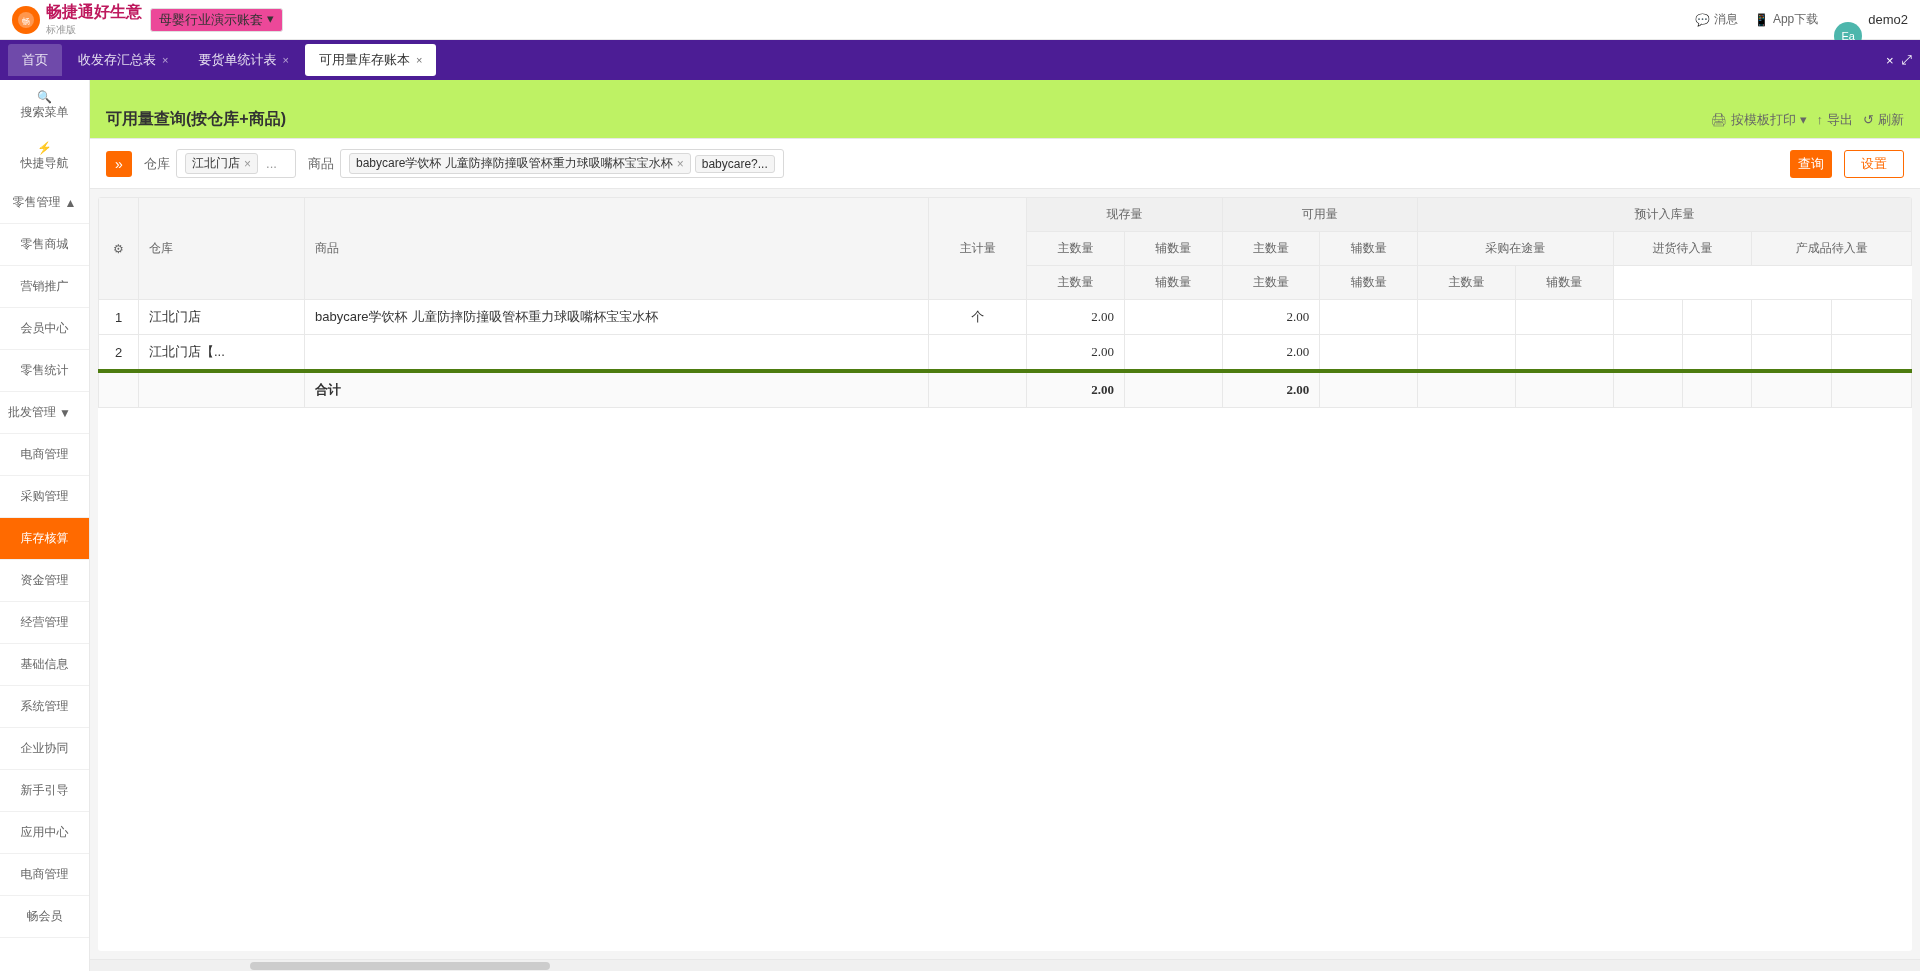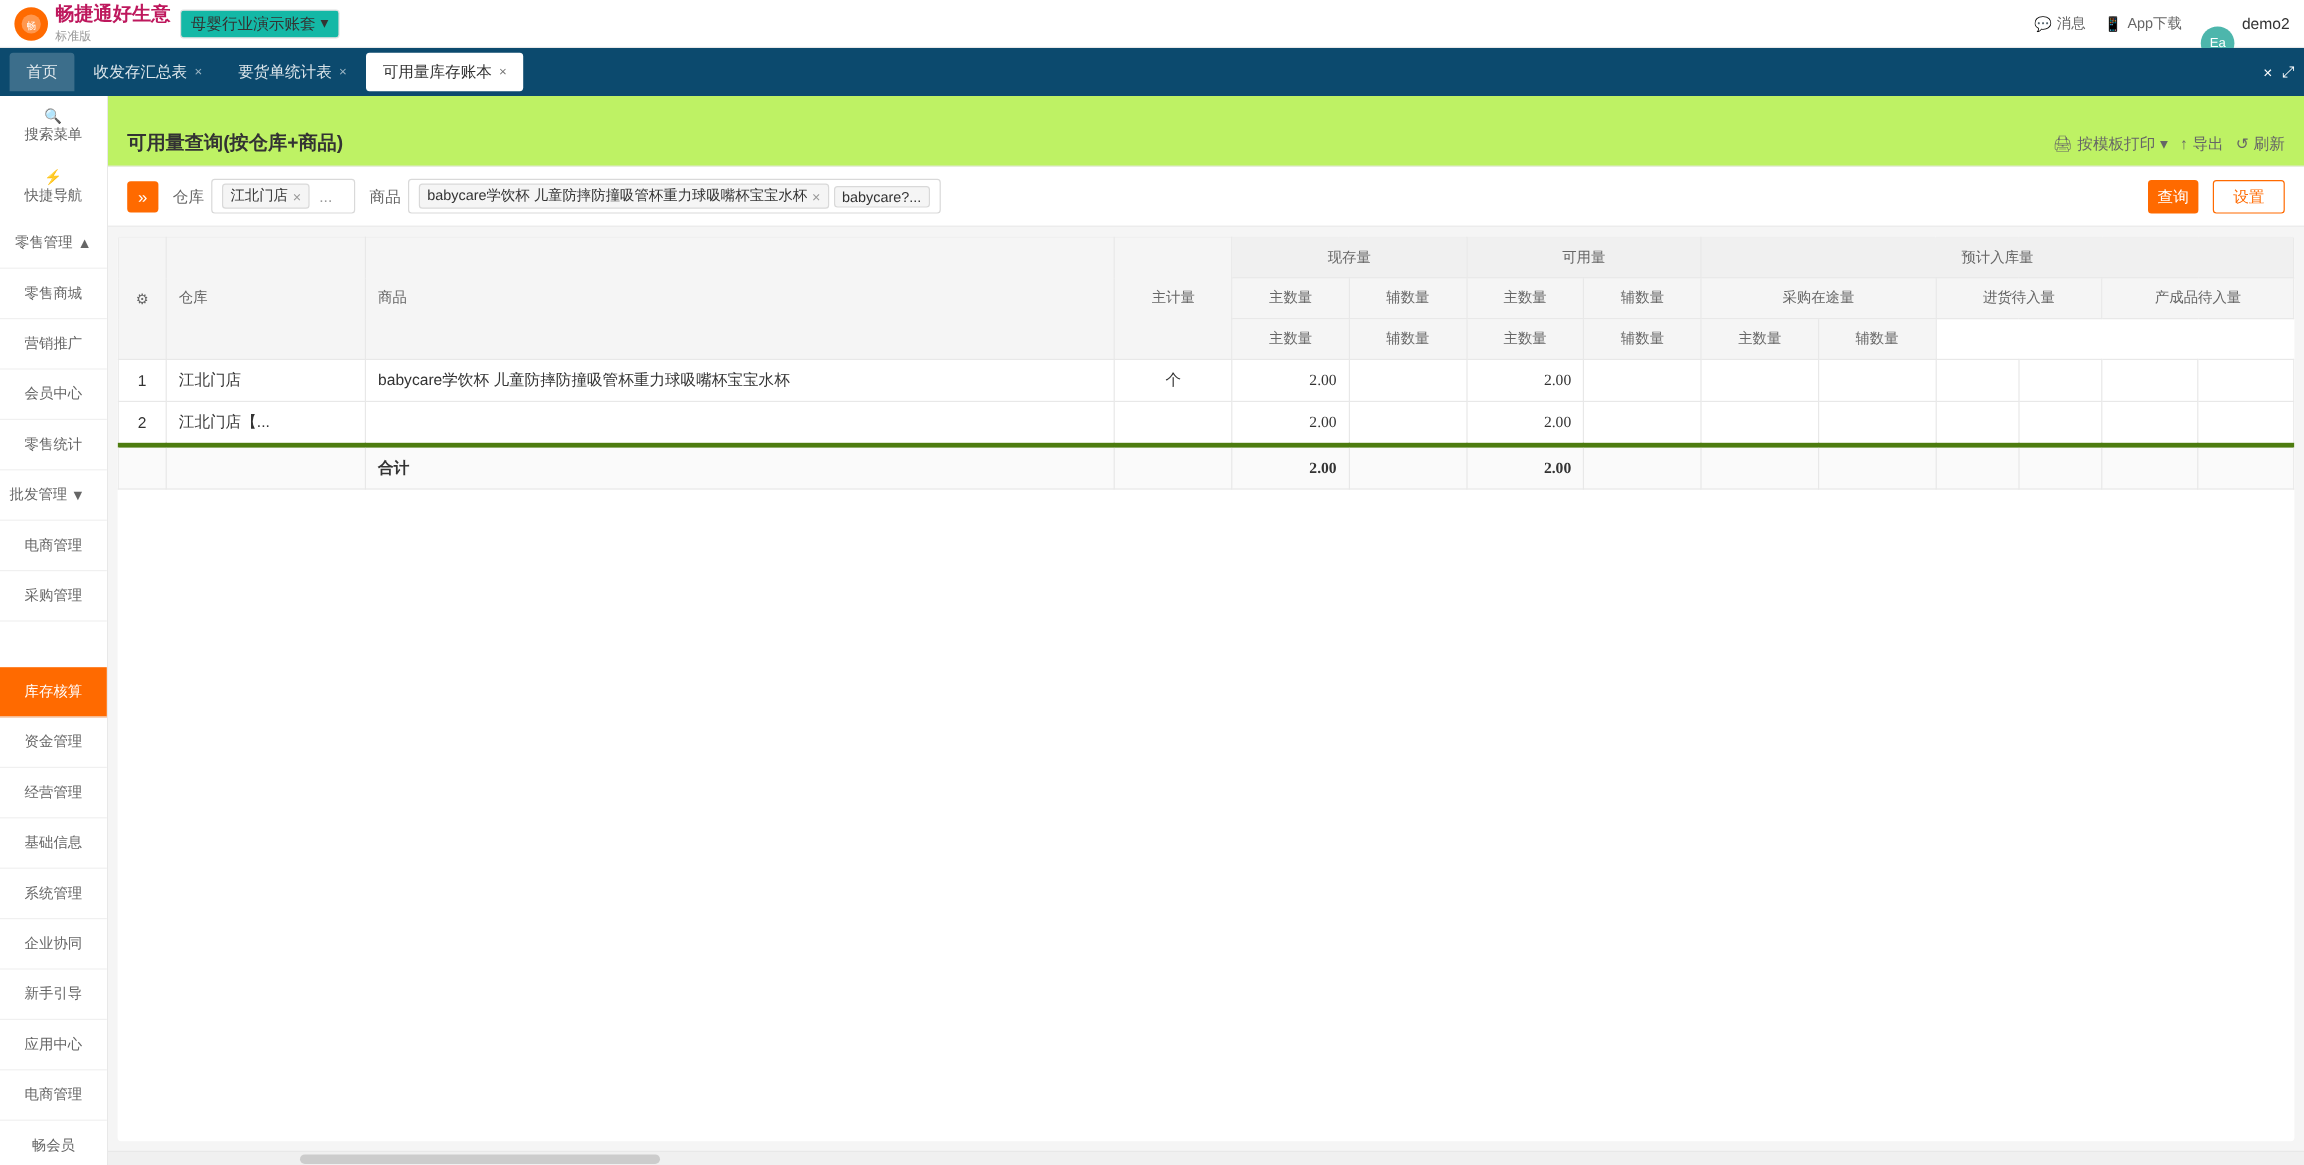--- a/index.html
+++ b/index.html
@@ -13,30 +13,30 @@
       align-items: center;
       justify-content: space-between;
       padding: 0 12px;
       border-bottom: 1px solid #e8e8e8;
       flex-shrink: 0;
     }
     .top-bar-left { display: flex; align-items: center; gap: 8px; }
     .logo-area { display: flex; align-items: center; gap: 6px; }
     .logo-icon { width: 28px; height: 28px; background: #ff6a00; border-radius: 50%; display: flex; align-items: center; justify-content: center; }
     .logo-icon svg { width: 18px; height: 18px; fill: white; }
-    .store-selector { display: flex; align-items: flex-start; gap: 4px; background: #14b8a6; border: 1px solid #e0e0e0; border-radius: 3px; padding: 2px 8px; cursor: pointer; }
+    .store-selector { display: flex; align-items: flex-start; gap: 4px; background: #ec4899; border: 1px solid #e0e0e0; border-radius: 3px; padding: 2px 8px; cursor: pointer; }
     .top-bar-right { display: flex; align-items: center; gap: 16px; }
     .top-action { display: flex; align-items: center; gap: 4px; color: #666; font-size: 12px; cursor: pointer; }
     .user-avatar { width: 28px; height: 28px; border-radius: 50%; background: #4db6ac; display: flex; align-items: center; justify-content: center; color: white; font-size: 11px; overflow: hidden; margin-top: 32px; }
     .user-name { font-size: 13px; color: #333; }
 
     
     .nav-tabs {
       height: 40px;
-      background: #0c4a6e;
+      background: #4c1d95;
       display: flex;
       align-items: center;
       padding: 0 8px;
       flex-shrink: 0;
       gap: 2px;
     }
     .nav-tab {
       height: 32px;
       padding: 0 14px;
       display: flex;
@@ -68,21 +68,21 @@
       overflow-y: auto;
     }
     .sidebar-item {
       padding: 12px 8px;
       text-align: center;
       cursor: pointer;
       font-size: 12px;
       color: #666;
       border-bottom: 1px solid #f0f0f0;
     }
-    .sidebar-item.active { background: #ff6a00; color: white; margin-top: 38px; }
+    .sidebar-item.active { background: #ff6a00; color: white; }
     .sidebar-item.has-arrow { display: flex; align-items: center; justify-content: center; gap: 4px; }
     .sidebar-search { padding: 10px 8px; text-align: center; font-size: 12px; color: #666; cursor: pointer; }
     .sidebar-quick { padding: 10px 8px; text-align: center; font-size: 12px; color: #666; cursor: pointer; }
 
     
     .content-area {
       flex: 1;
       display: flex;
       flex-direction: column;
       overflow: hidden;

